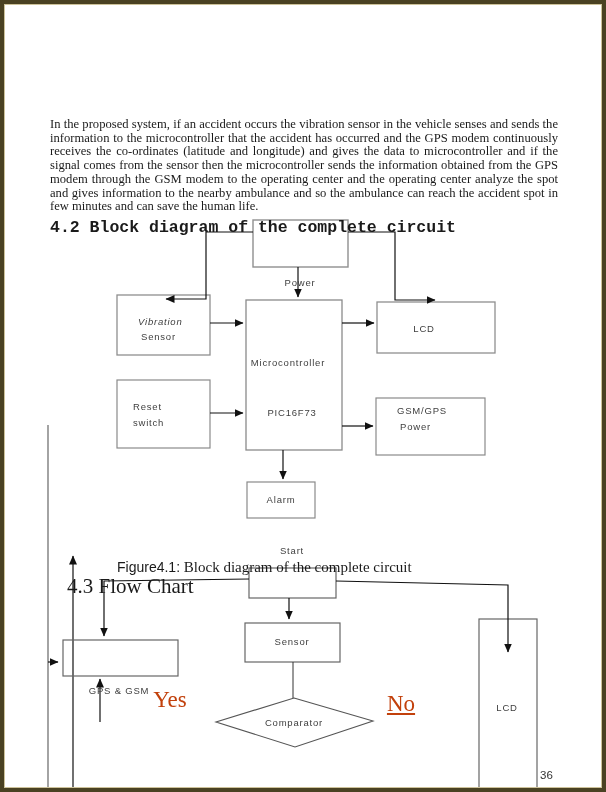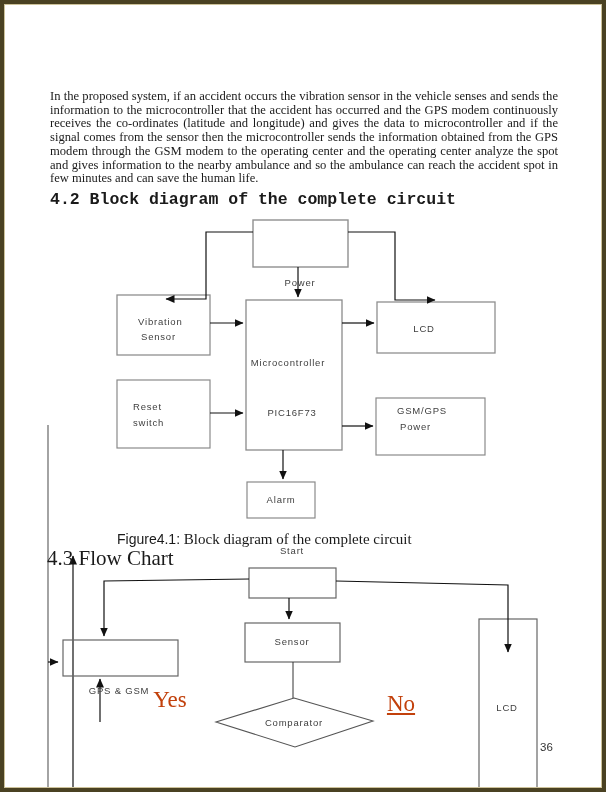--- a/index.html
+++ b/index.html
@@ -2,30 +2,30 @@
 <html><head>
 <meta charset="utf-8">
 <style>
   html,body{margin:0;padding:0;background:#ffffff;}
   body{width:606px;height:792px;position:relative;overflow:hidden;
        font-family:"Liberation Serif",serif;}
   .page{position:absolute;inset:0;background:#ffffff;}
   .border-frame{position:absolute;inset:0;border:4px solid #4a4122;
        box-shadow:inset 0 0 0 1px #cdc29a;box-sizing:border-box;z-index:9;pointer-events:none;}
   svg.wires{position:absolute;left:0;top:0;z-index:1;}
-  .txt{position:absolute;z-index:2;color:#1a1a1a;}
+  .txt{position:absolute;z-index:2;color:#1a1a1a;margin-top:28px;}
   .para{left:50px;top:90px;width:508px;font-size:12.6px;line-height:13.7px;
         text-align:justify;font-family:"Liberation Serif",serif;}
   .h42{left:50px;top:190px;font-size:16.5px;font-weight:bold;
        font-family:Liberation Mono, monospace;white-space:nowrap;}
   .caption{left:117px;top:531px;font-size:15px;white-space:nowrap;}
   .caption .cap-prefix{font-family:"Liberation Sans",sans-serif;font-size:14px;}
   .caption .cap-text{font-family:"Liberation Serif",serif;}
   .h43{left:47px;top:546px;font-size:21px;font-weight:normal;
-       font-family:"Liberation Serif",serif;white-space:nowrap;}
+       font-family:"Liberation Serif",serif;white-space:nowrap;padding-left:20px;}
   .dlabel{position:absolute;z-index:2;font-family:"Liberation Sans",sans-serif;
        font-size:9.5px;letter-spacing:0.8px;color:#3e3e3e;white-space:nowrap;
        transform:translate(-50%,-50%);}
   .dlabel-tl{transform:none;}
   .yesno{position:absolute;z-index:2;font-family:"Liberation Serif",serif;
        font-size:23px;color:#c2410c;white-space:nowrap;transform:translate(-50%,-50%);}
   .pagenum{left:540px;top:741px;font-size:11.5px;color:#333;
        font-family:"Liberation Sans",sans-serif;}
 </style>
 </head>
@@ -72,21 +72,21 @@
     <line x1="48" y1="662" x2="58" y2="662" stroke="#111" stroke-width="1.2" marker-end="url(#arr)"></line>
     <line x1="100" y1="722" x2="100" y2="679" stroke="#111" stroke-width="1.2" marker-end="url(#arr)"></line>
     <line x1="293" y1="662" x2="293" y2="698" stroke="#333" stroke-width="1"></line>
   </svg>
 
   <div class="txt para">In the proposed system, if an accident occurs the vibration sensor in the vehicle senses and sends the information to the microcontroller that the accident has occurred and the GPS modem continuously receives the co-ordinates (latitude and longitude) and gives the data to microcontroller and if the signal comes from the sensor then the microcontroller sends the information obtained from the GPS modem through the GSM modem to the operating center and the operating center analyze the spot and gives information to the nearby ambulance and so the ambulance can reach the accident spot in few minutes and can save the human life.</div>
 
   <div class="txt h42">4.2 Block diagram of the complete circuit</div>
 
   <div class="dlabel" style="left:300px;top:244px;margin-top:38px;">Power</div>
-  <div class="dlabel dlabel-tl" style="left:138px;top:316px;">Vibration</div>
+  <div class="dlabel dlabel-tl" style="left:138px;top:316px;font-style:italic;">Vibration</div>
   <div class="dlabel dlabel-tl" style="left:141px;top:331px;">Sensor</div>
   <div class="dlabel" style="left:288px;top:362px;">Microcontroller</div>
   <div class="dlabel" style="left:292px;top:412px;">PIC16F73</div>
   <div class="dlabel" style="left:424px;top:328px;">LCD</div>
   <div class="dlabel dlabel-tl" style="left:133px;top:401px;">Reset</div>
   <div class="dlabel dlabel-tl" style="left:133px;top:417px;">switch</div>
   <div class="dlabel dlabel-tl" style="left:397px;top:405px;">GSM/GPS</div>
   <div class="dlabel dlabel-tl" style="left:400px;top:421px;">Power</div>
   <div class="dlabel" style="left:281px;top:499px;">Alarm</div>
 

